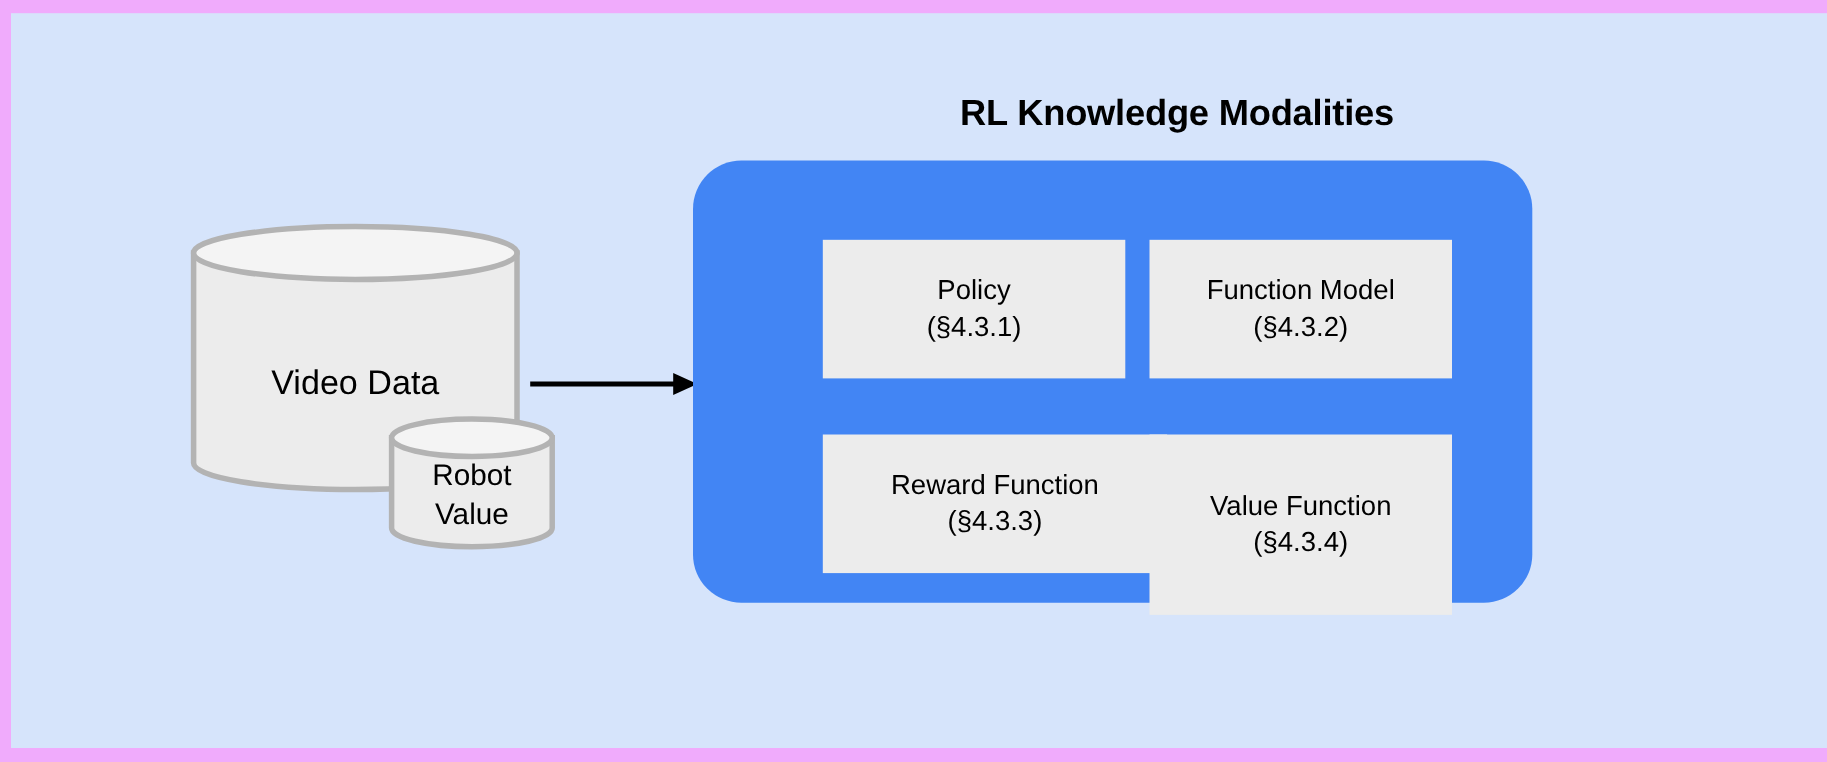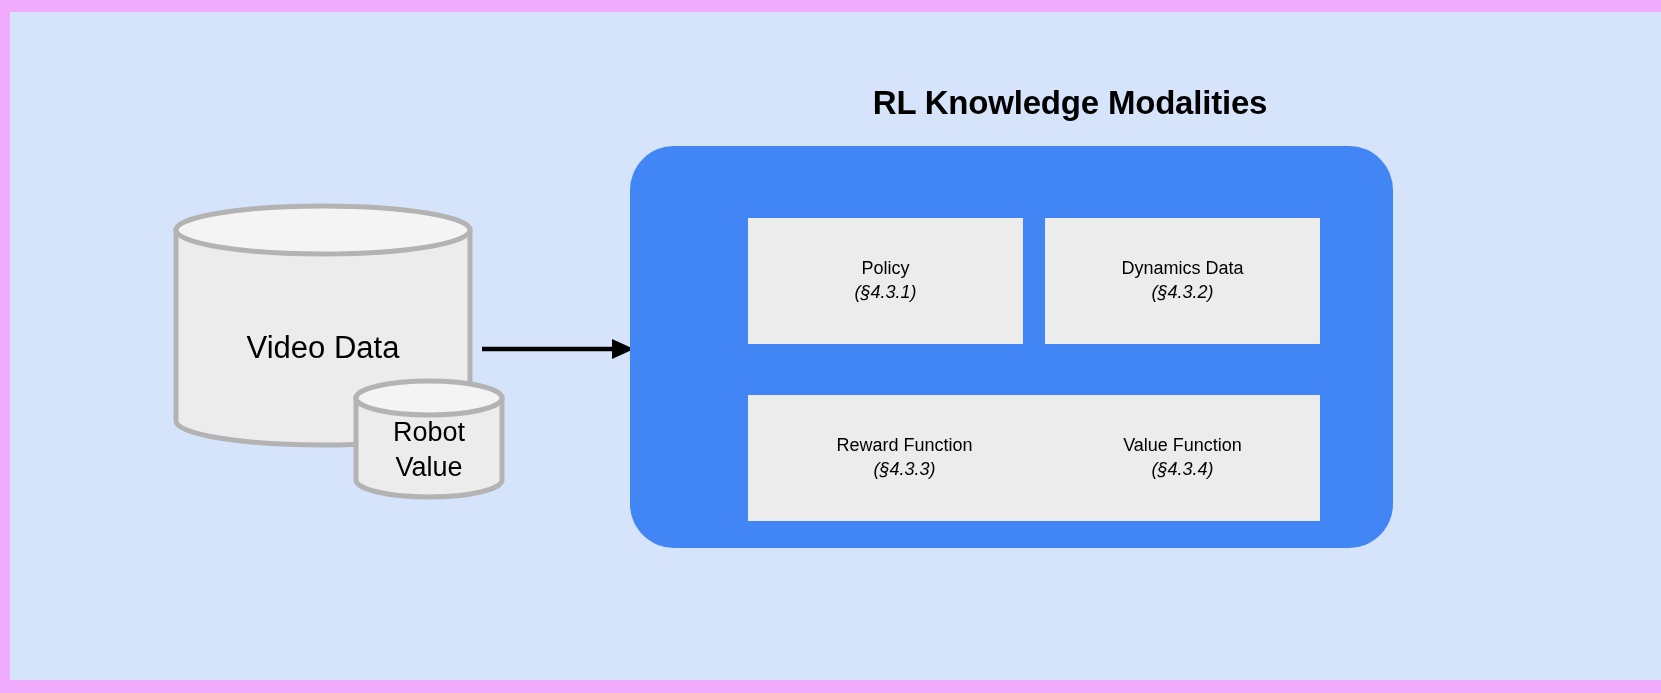--- a/index.html
+++ b/index.html
@@ -46,42 +46,41 @@
     top: 146px;
     width: 763px;
     height: 402px;
     background: #4285f4;
     border-radius: 44px;
   }
   .modality-box {
     position: absolute;
     background: #ececec;
     color: #000000;
-    font-size: 18px;
+    font-size: 25px;
     line-height: 1.32;
     text-align: center;
     display: flex;
     flex-direction: column;
     align-items: center;
     justify-content: center;
     box-sizing: border-box;
   }
   .modality-box .mb-name {
     display: block;
     white-space: nowrap;
   }
   .modality-box .mb-ref {
     display: block;
-    font-style: italic;
     white-space: nowrap;
   }
   #modality-box-0 { left: 118px; top: 72px;  width: 275px; height: 126px; }
   #modality-box-1 { left: 415px; top: 72px;  width: 275px; height: 126px; }
   #modality-box-2 { left: 118px; top: 249px; width: 313px; height: 126px; }
-  #modality-box-3 { left: 415px; top: 249px; width: 275px; height: 126px; }
+  #modality-box-3 { left: 415px; top: 249px; width: 275px; height: 164px; }
 
   
   #video-data-cylinder {
     position: absolute;
     left: 173px;
     top: 203px;
     width: 300px;
     height: 245px;
   }
   #robot-data-cylinder {
@@ -160,21 +159,21 @@
   </div>
 
   <div id="modalities-panel">
 
     <div class="modality-box" id="modality-box-0">
       <span class="mb-name">Policy</span>
       <span class="mb-ref">(§4.3.1)</span>
     </div>
 
     <div class="modality-box" id="modality-box-1">
-      <span class="mb-name">Dynamics Data</span>
+      <span class="mb-name">Function Model</span>
       <span class="mb-ref">(§4.3.2)</span>
     </div>
 
     <div class="modality-box" id="modality-box-2">
       <span class="mb-name">Reward Function</span>
       <span class="mb-ref">(§4.3.3)</span>
     </div>
 
     <div class="modality-box" id="modality-box-3">
       <span class="mb-name">Value Function</span>

